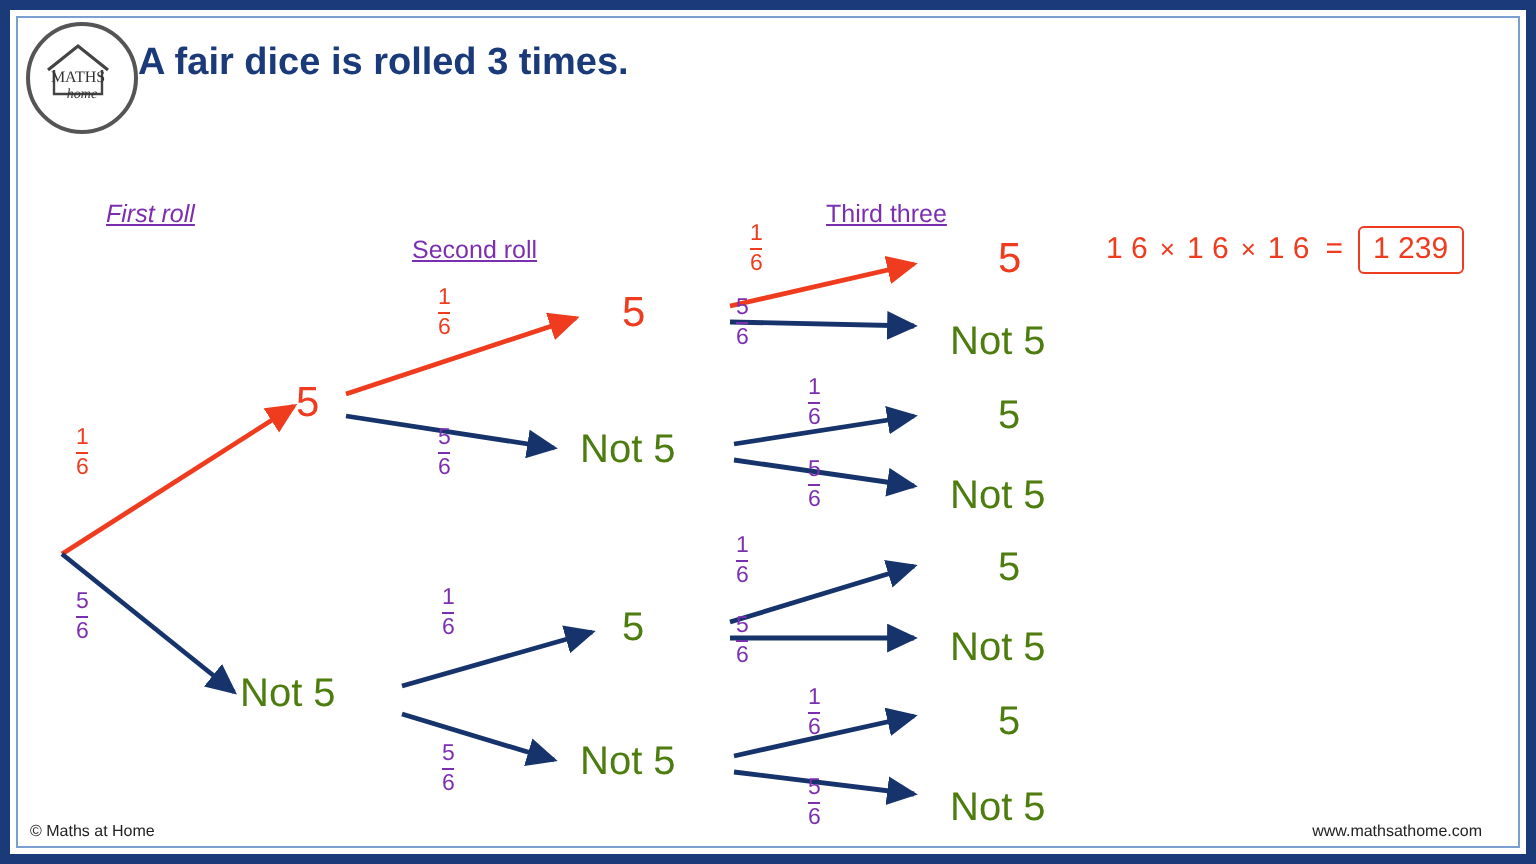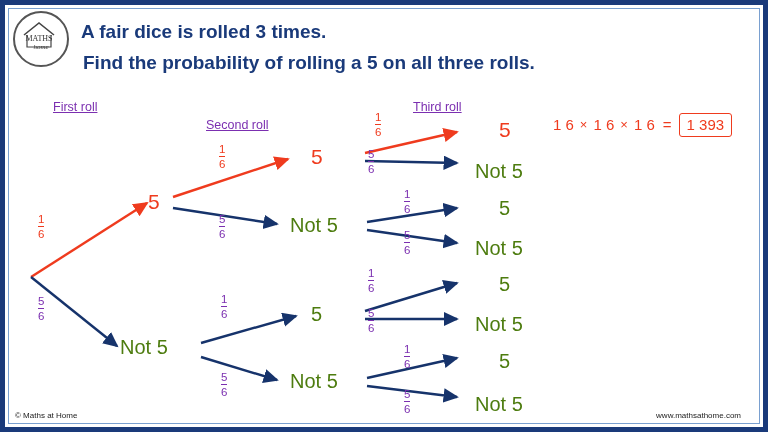--- a/index.html
+++ b/index.html
@@ -32,31 +32,31 @@
   }
   #logo svg{display:block;}
 
   
   .title{
     color:#1a3a7a;
     font-size:19px;
     font-weight:bold;
     white-space:nowrap;
   }
-  #title1{left:76px;top:16px;}
+  #title1{left:64px;top:16px;}
   #title2{left:78px;top:47px;}
 
   
   .colhead{
     color:#7b2fb0;
     font-size:12.5px;
     text-decoration:underline;
     white-space:nowrap;
   }
-  #head-first{left:48px;top:95px;}
+  #head-first{left:48px;top:95px;font-style:italic;}
   #head-second{left:201px;top:113px;}
   #head-third{left:408px;top:95px;}
 
   
   .node{
     color:#4d7c0f;
     font-size:20px;
     white-space:nowrap;
   }
   .node.red{color:#ef3b1e;}
@@ -128,25 +128,24 @@
   <div class="abs" id="logo">
     <svg width="48" height="48" viewBox="0 0 48 48">
       <path d="M9 22 L24 10 L39 22" fill="none" stroke="#444" stroke-width="1.6"></path>
       <path d="M12 22 L12 34 L36 34 L36 22" fill="none" stroke="#444" stroke-width="1.2"></path>
       <text x="24" y="28" font-family="Liberation Serif, serif" font-size="8" fill="#333" text-anchor="middle">MATHS</text>
       <text x="26" y="36" font-family="Liberation Serif, serif" font-size="7" font-style="italic" fill="#333" text-anchor="middle">home</text>
     </svg>
   </div>
 
   <div class="abs title" id="title1">A fair dice is rolled 3 times.</div>
-  <div class="abs title" id="title2">Find the probability of rolling a 5 on all three rolls.</div>
 
   <div class="abs colhead" id="head-first">First roll</div>
   <div class="abs colhead" id="head-second">Second roll</div>
-  <div class="abs colhead" id="head-third">Third roll</div>
+  <div class="abs colhead" id="head-third">Third three</div>
 
   <svg id="tree">
     <defs>
       <marker id="ah-navy" markerWidth="7" markerHeight="7" refX="5.6" refY="3" orient="auto">
         <path d="M0,0 L6.4,3 L0,6 z" fill="#16336b"></path>
       </marker>
       <marker id="ah-red" markerWidth="7" markerHeight="7" refX="5.6" refY="3" orient="auto">
         <path d="M0,0 L6.4,3 L0,6 z" fill="#ef3b1e"></path>
       </marker>
     </defs>
@@ -279,20 +278,20 @@
     <span class="cfrac">
       <span>1</span>
       <span class="bar"></span>
       <span>6</span>
     </span>
     <span class="eq">=</span>
     <span id="answer-box">
       <span class="cfrac">
         <span>1</span>
         <span class="bar"></span>
-        <span>393</span>
+        <span>239</span>
       </span>
     </span>
   </div>
 
   <div class="abs" id="footer-left">© Maths at Home</div>
   <div class="abs" id="footer-right">www.mathsathome.com</div>
 </div>
 
 </body></html>

